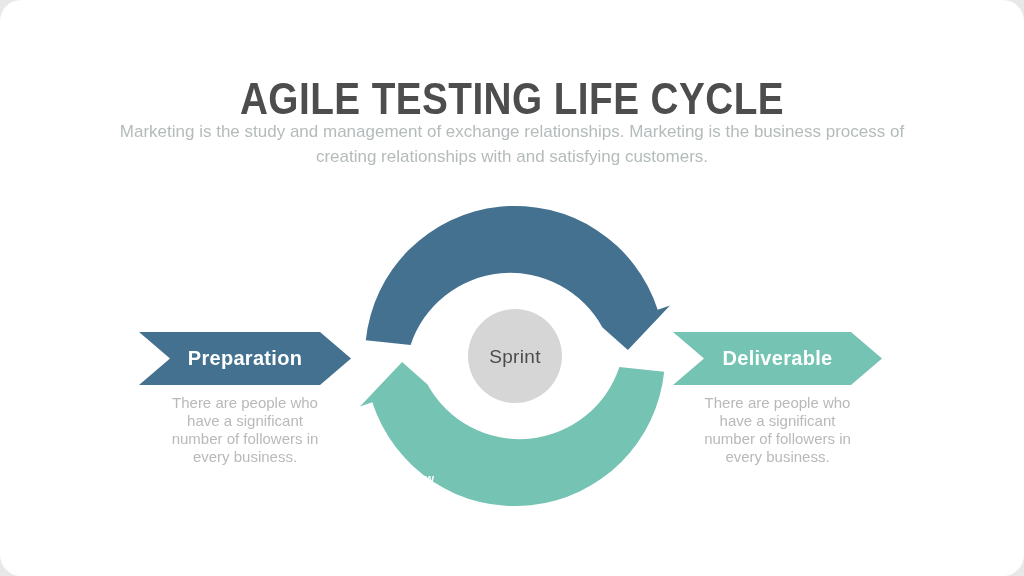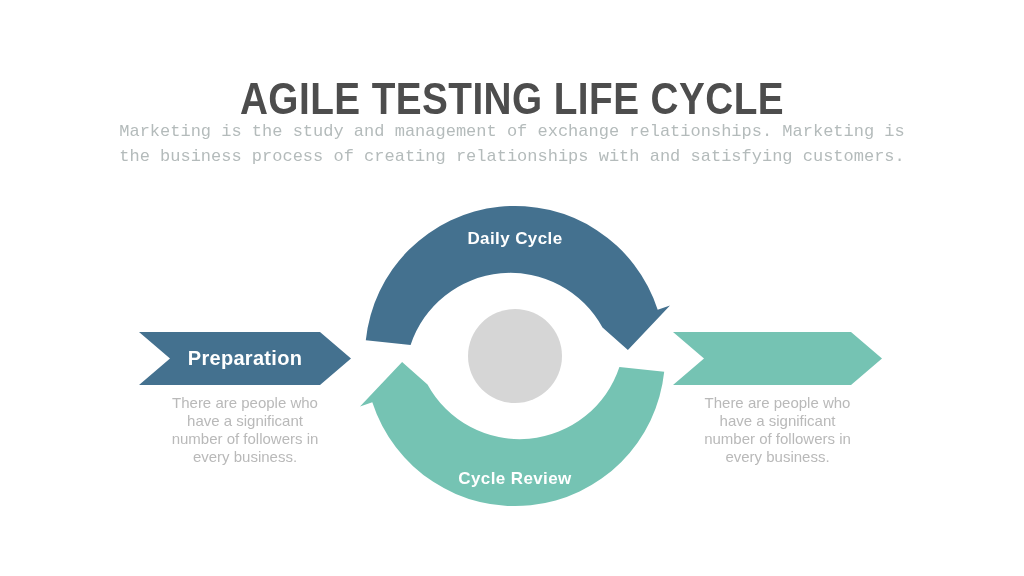--- a/index.html
+++ b/index.html
@@ -3,46 +3,46 @@
 <meta charset="utf-8">
 <style>
   html,body{margin:0;padding:0;background:#e8e8e8;}
   .slide{
     position:relative;
     width:1024px;height:576px;
     margin:0 auto;
     background:#ffffff;
     overflow:hidden;
     font-family:"Liberation Sans","DejaVu Sans",sans-serif;
+    border-radius:21px;
   }
   .title{
     position:absolute;left:0;top:48px;width:1024px;
     text-align:center;
     font-size:44px;line-height:44px;
     font-weight:800;
     letter-spacing:0.5px;
     color:#4d4d4d;
     transform:scaleX(0.88);
     transform-origin:center;
     white-space:nowrap;
   }
   .subtitle{
     position:absolute;left:112px;top:102px;width:800px;
     text-align:center;
     font-size:17px;line-height:25px;
     font-weight:400;
     color:#b4bbbb;
-    font-family:Liberation Mono, monospace;
   }
   .cycle-svg{position:absolute;left:350px;top:191px;width:330px;height:330px;}
   .arc-label{
     position:absolute;left:350px;width:330px;
-    text-align:center;
+    text-align:left;
     color:#ffffff;
-    font-size:17px;line-height:20px;
+    font-size:12px;line-height:20px;
     font-weight:700;
     letter-spacing:0.4px;
   }
   .arc-label.top{top:229px;}
   .arc-label.bottom{top:469px;}
   .sprint-label{
     position:absolute;left:350px;top:347px;width:330px;
     text-align:center;
     color:#4c4c4c;
     font-size:19px;line-height:20px;
@@ -81,26 +81,28 @@
 
   <p class="subtitle">Marketing is the study and management of exchange relationships. Marketing is the business process of creating relationships with and satisfying customers.</p>
 
   <svg class="cycle-svg" viewBox="0 0 330 330" aria-hidden="true">
     <path d="M 15.8 149.3 A 150 150 0 0 1 307.7 118.7 L 320 114.6 L 277.9 159.1 L 252.5 136.6 A 105 105 0 0 0 60.6 154 Z" fill="#44718f"></path>
     <path d="M 314.2 180.7 A 150 150 0 0 1 22.3 211.3 L 10 215.4 L 52.1 170.9 L 77.5 193.4 A 105 105 0 0 0 269.4 176 Z" fill="#75c3b3"></path>
     <circle cx="165" cy="165" r="47" fill="#d6d6d6"></circle>
   </svg>
 
   <div class="arc-label top">Daily Cycle</div>
-  <div class="arc-label bottom">Cycle Review</div>
+  <div class="arc-label bottom">Sprint Review</div>
+  <div class="sprint-label">Sprint</div>
 
   <svg class="chev-svg left" viewBox="0 0 212 53" aria-hidden="true">
     <polygon points="0,0 181,0 212,26.5 181,53 0,53 31,26.5" fill="#44718f"></polygon>
   </svg>
   <div class="chev-label left">Preparation</div>
   <div class="descr left">There are people who have a significant number of followers in every business.</div>
 
   <svg class="chev-svg right" viewBox="0 0 209 53" aria-hidden="true">
     <polygon points="0,0 178,0 209,26.5 178,53 0,53 31,26.5" fill="#75c3b3"></polygon>
   </svg>
+  <div class="chev-label right">Deliverable</div>
   <div class="descr right">There are people who have a significant number of followers in every business.</div>
 
 </div>
 
 </body></html>

